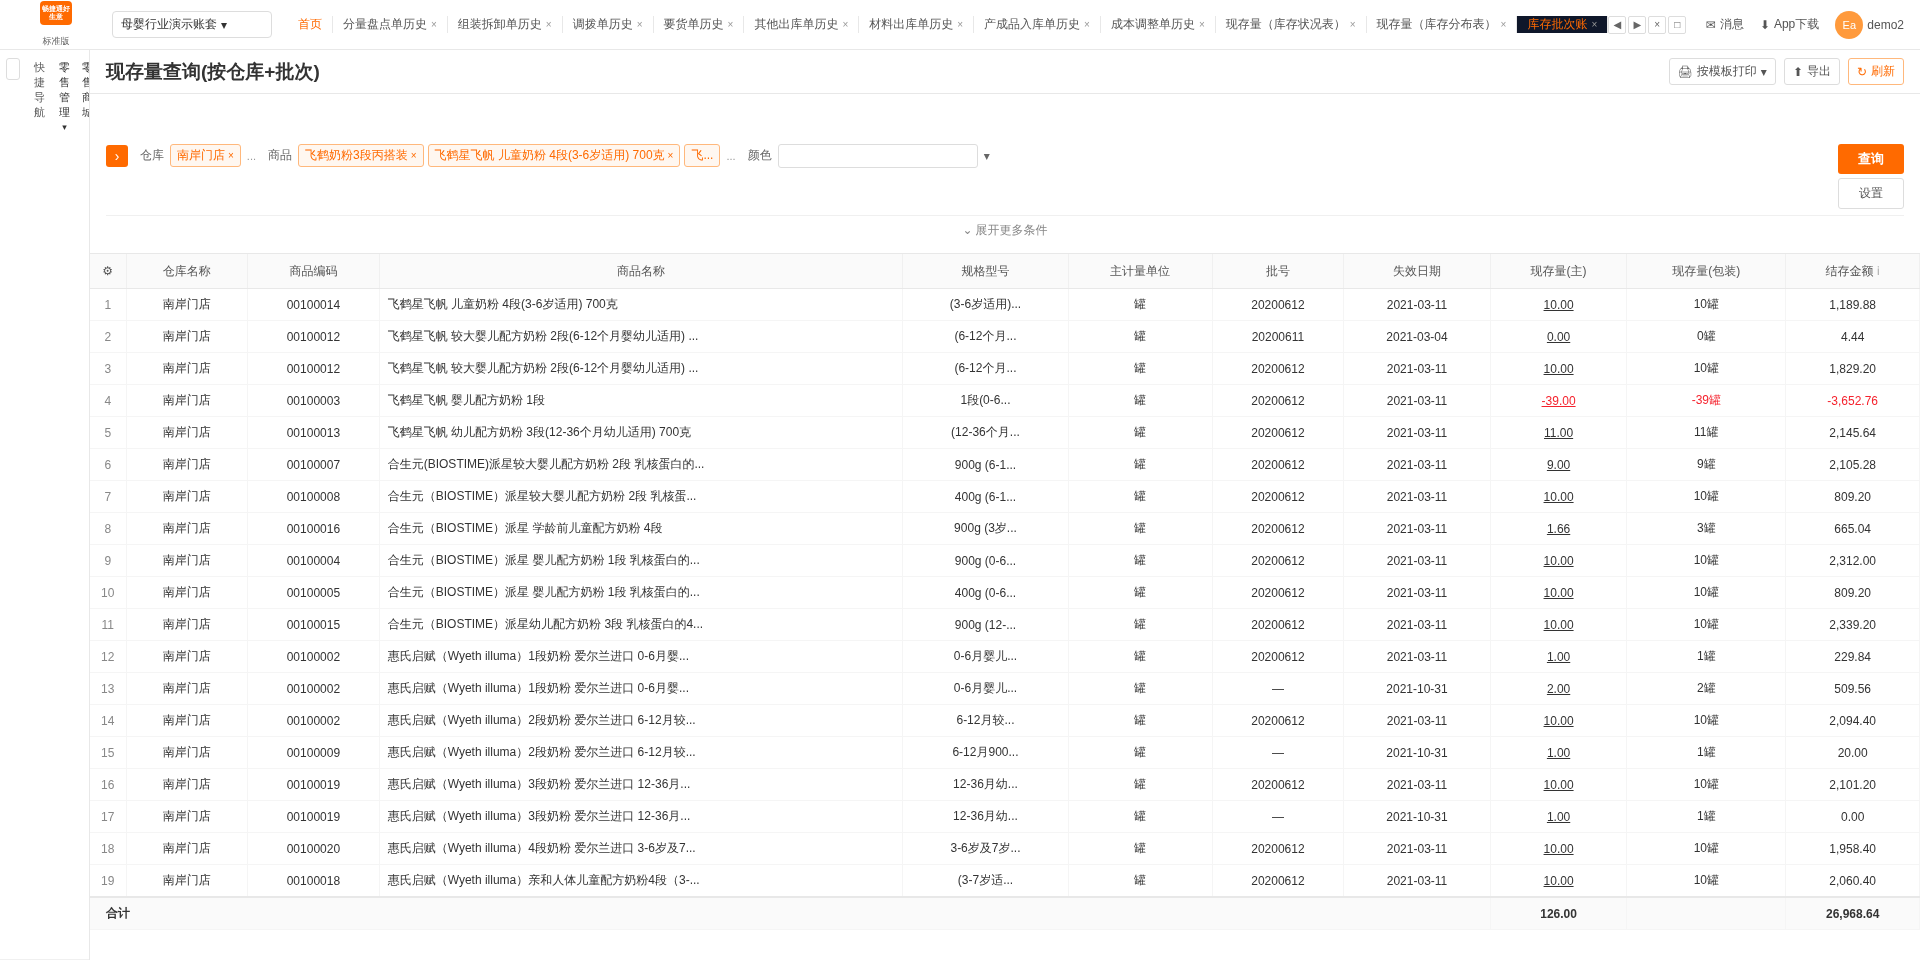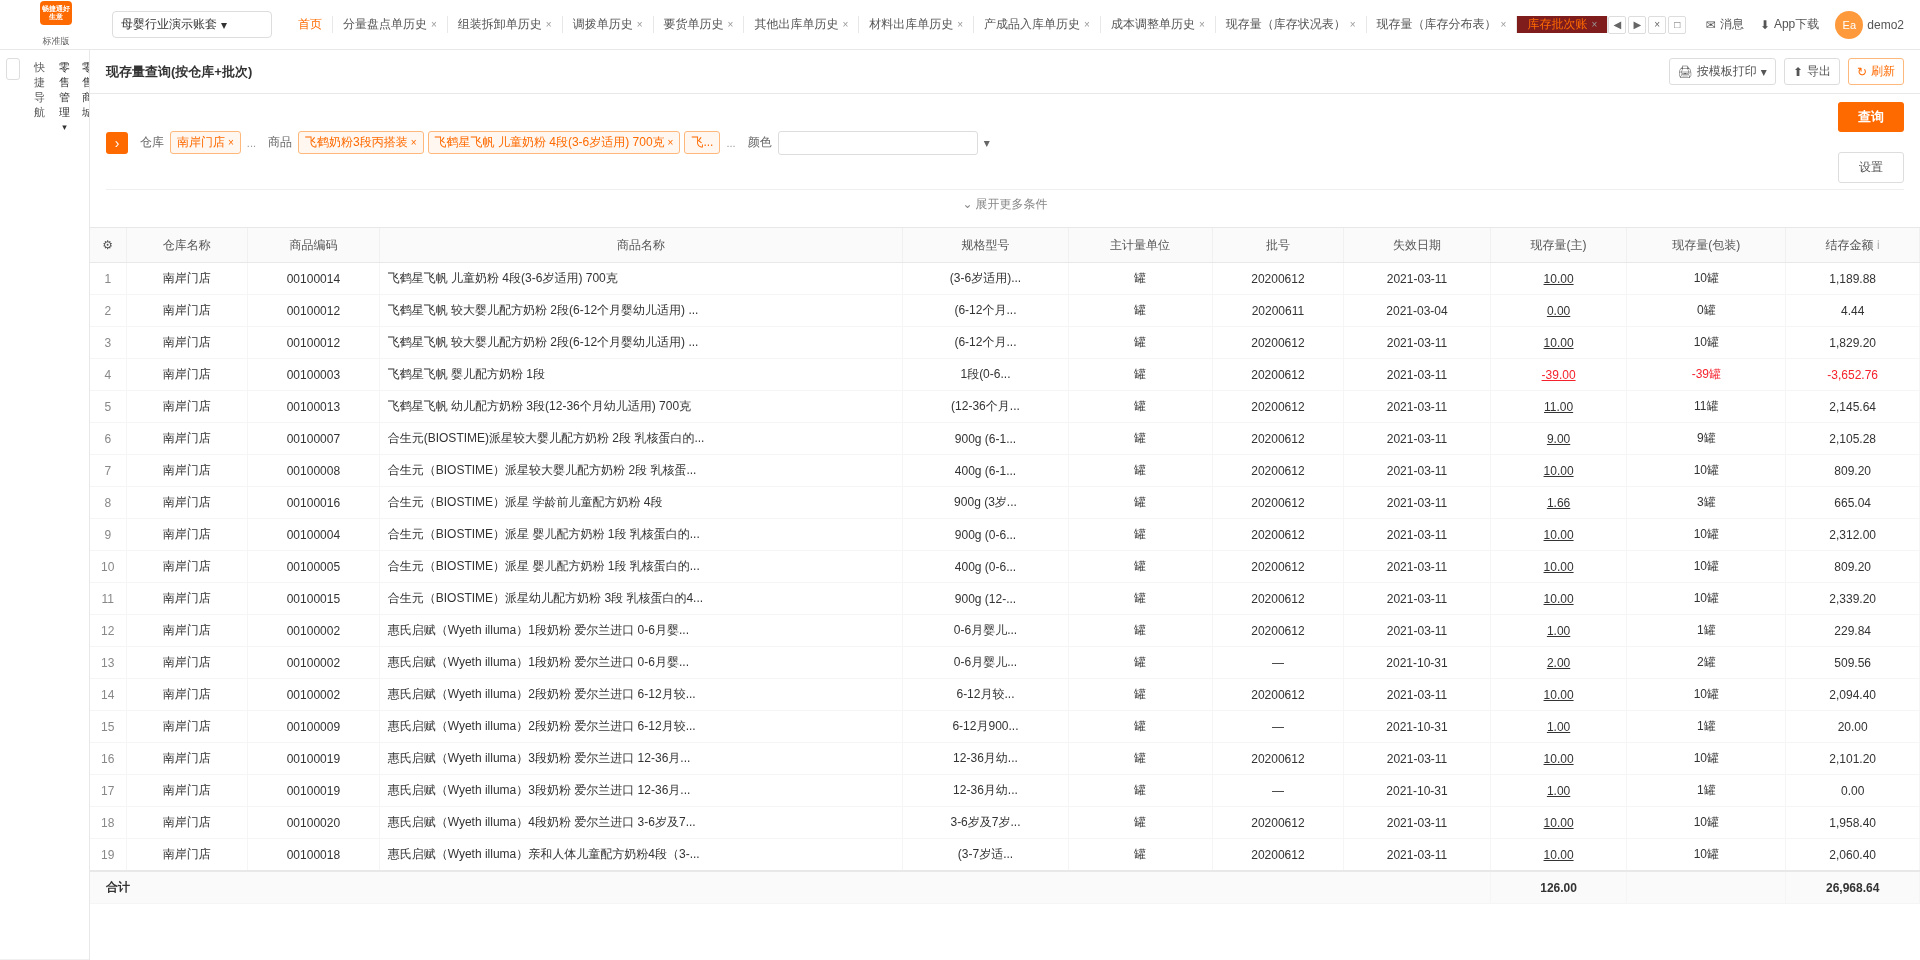--- a/index.html
+++ b/index.html
@@ -37,21 +37,21 @@
       border: 1px solid #ddd; padding: 4px 8px; border-radius: 4px;
       min-width: 160px;
     }
     .nav-tab {
       padding: 0 10px; height: 100%; display: flex; align-items: center; gap: 4px;
       white-space: nowrap; cursor: pointer; color: #555; border-right: 1px solid #e8e8e8;
       font-size: 12px; position: relative;
     }
     .nav-tab:first-child { color: #ff6a00; }
     .nav-tab .close-x { color: #999; font-size: 10px; cursor: pointer; }
-    .nav-tab.active-tab { color: #ff6a00; background: #7f1d1d; }
+    .nav-tab.active-tab { color: #ff6a00; background: #0f172a; }
     .top-right {
       display: flex; align-items: center; gap: 16px; flex-shrink: 0;
     }
     .top-right-item { display: flex; align-items: center; gap: 4px; cursor: pointer; color: #555; font-size: 12px; }
     .avatar { width: 28px; height: 28px; border-radius: 50%; background: #ccc; overflow: hidden; display: flex; align-items: center; justify-content: center; font-size: 11px; color: #fff; background: #ff9a3c; }
     .tab-arrows { display: flex; gap: 2px; }
     .tab-arrow { width: 18px; height: 18px; border: 1px solid #ddd; border-radius: 2px; display: flex; align-items: center; justify-content: center; cursor: pointer; color: #666; font-size: 10px; }
 
     
     .main-layout {
@@ -92,21 +92,21 @@
     .content-area {
       flex: 1; display: flex; flex-direction: column; overflow: hidden;
     }
 
     
     .page-header {
       background: #fff; padding: 8px 16px; border-bottom: 1px solid #e8e8e8;
       display: flex; align-items: center; justify-content: space-between;
       flex-shrink: 0;
     }
-    .page-title { font-size: 13px; font-weight: bold; color: #333; }
+    .page-title { font-size: 19px; font-weight: bold; color: #333; }
     .page-actions { display: flex; align-items: center; gap: 8px; }
     .btn-template { display: flex; align-items: center; gap: 4px; font-size: 12px; color: #555; cursor: pointer; border: 1px solid #ddd; padding: 4px 8px; border-radius: 3px; }
     .btn-export { display: flex; align-items: center; gap: 4px; font-size: 12px; color: #555; cursor: pointer; border: 1px solid #ddd; padding: 4px 8px; border-radius: 3px; }
     .btn-refresh { display: flex; align-items: center; gap: 4px; font-size: 12px; color: #ff6a00; cursor: pointer; border: 1px solid #ffb87c; padding: 4px 8px; border-radius: 3px; }
 
     
     .filter-bar {
       background: #fff; padding: 8px 16px; border-bottom: 1px solid #e8e8e8; flex-shrink: 0;
     }
     .filter-row { display: flex; align-items: center; gap: 12px; flex-wrap: wrap; }
@@ -364,21 +364,21 @@
           </div>
           <span class="filter-more">...</span>
         </div>
 
         <div class="filter-item">
           <span class="filter-label">颜色</span>
           <div style="border:1px solid #ddd;border-radius:3px;width:200px;height:24px;background:white;"></div>
           <span>▾</span>
         </div>
 
-        <div style="margin-left:auto;display:flex;flex-direction:column;gap:20px;">
+        <div style="margin-left:auto;display:flex;flex-direction:column;gap:4px;margin-top:42px;">
           <button class="btn-orange">查询</button>
           <button class="btn-setting">设置</button>
         </div>
       </div>
 
       <div class="filter-expand">
         <span>⌄</span>
         <span>展开更多条件</span>
       </div>
     </div>

